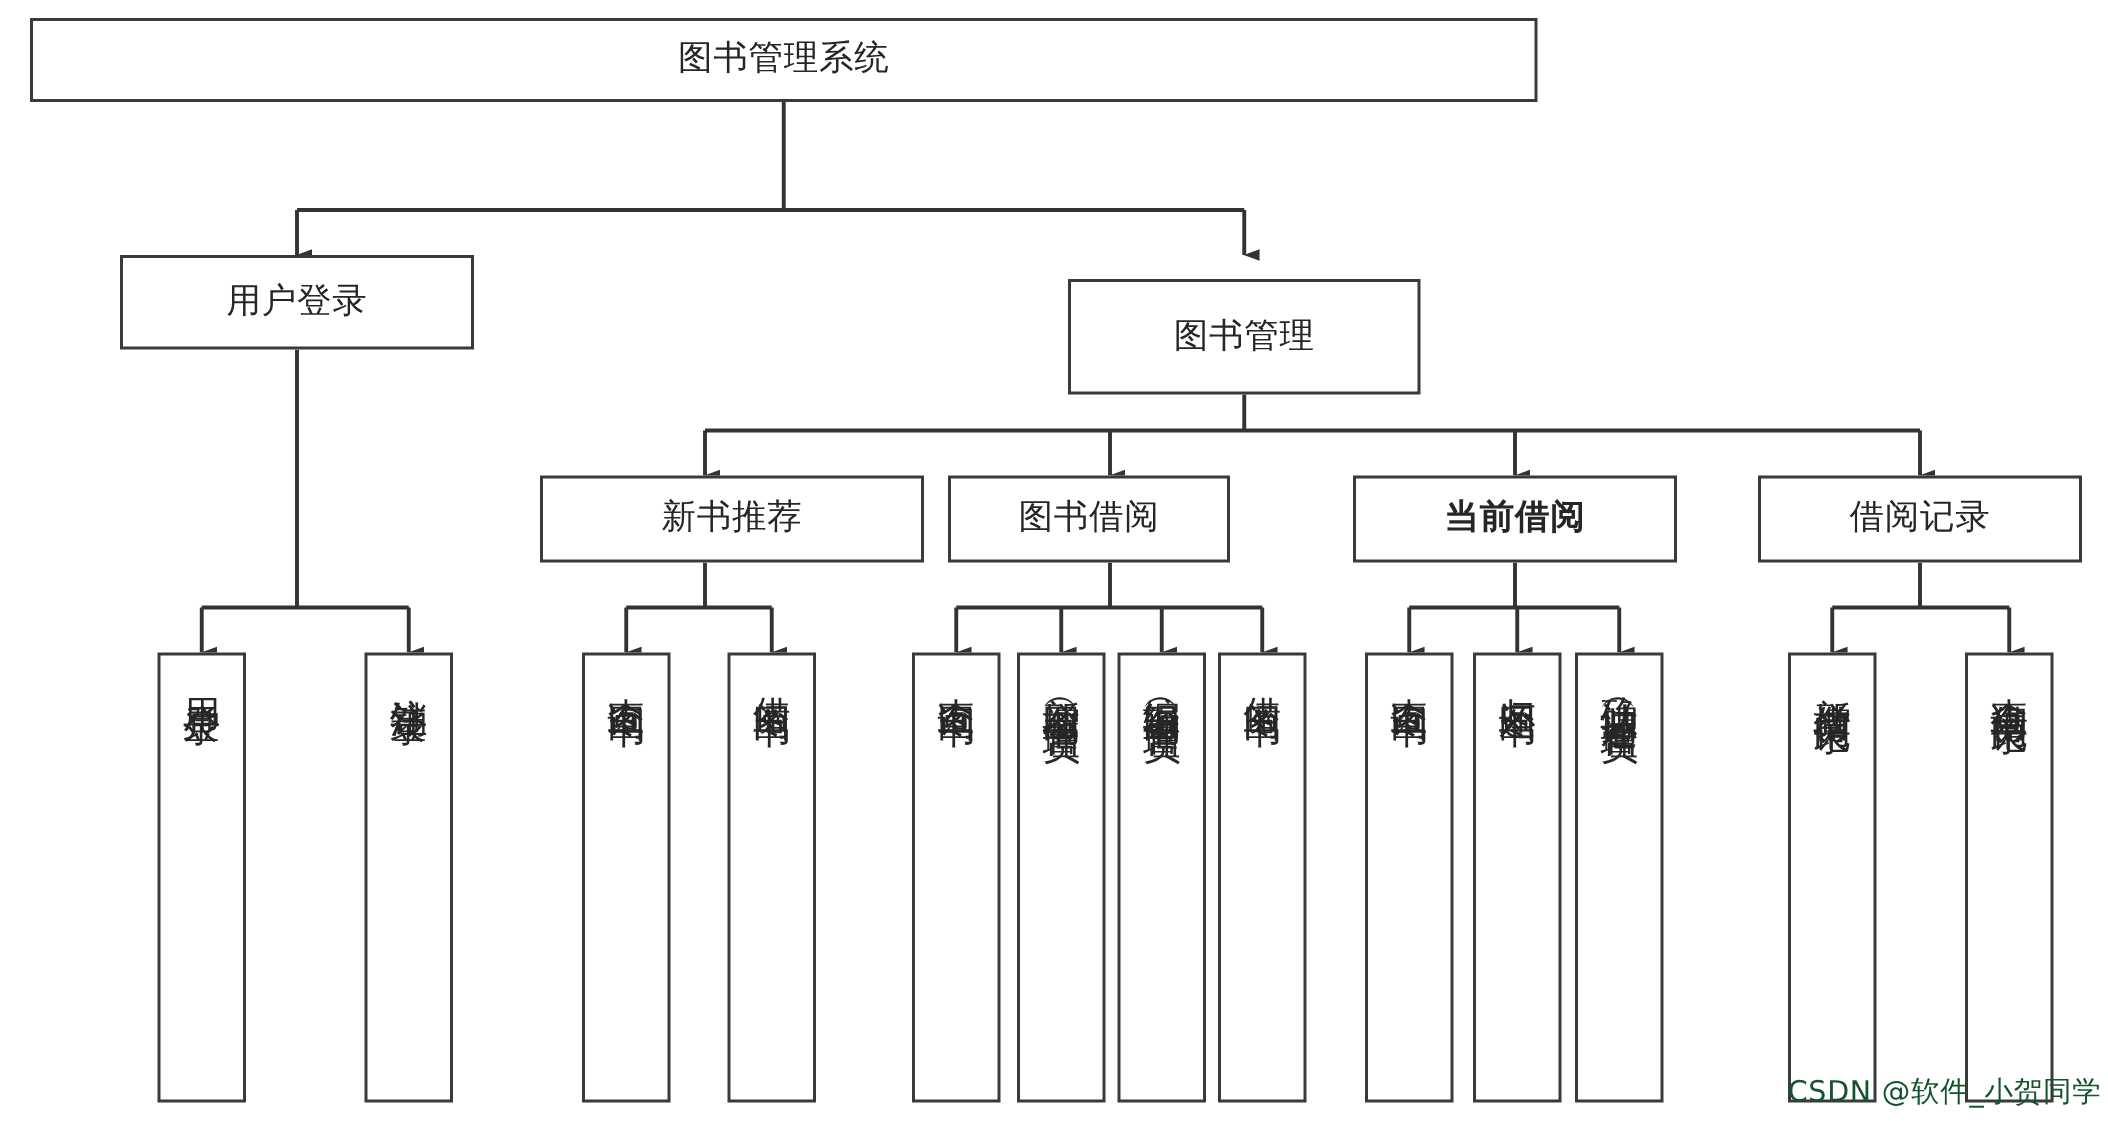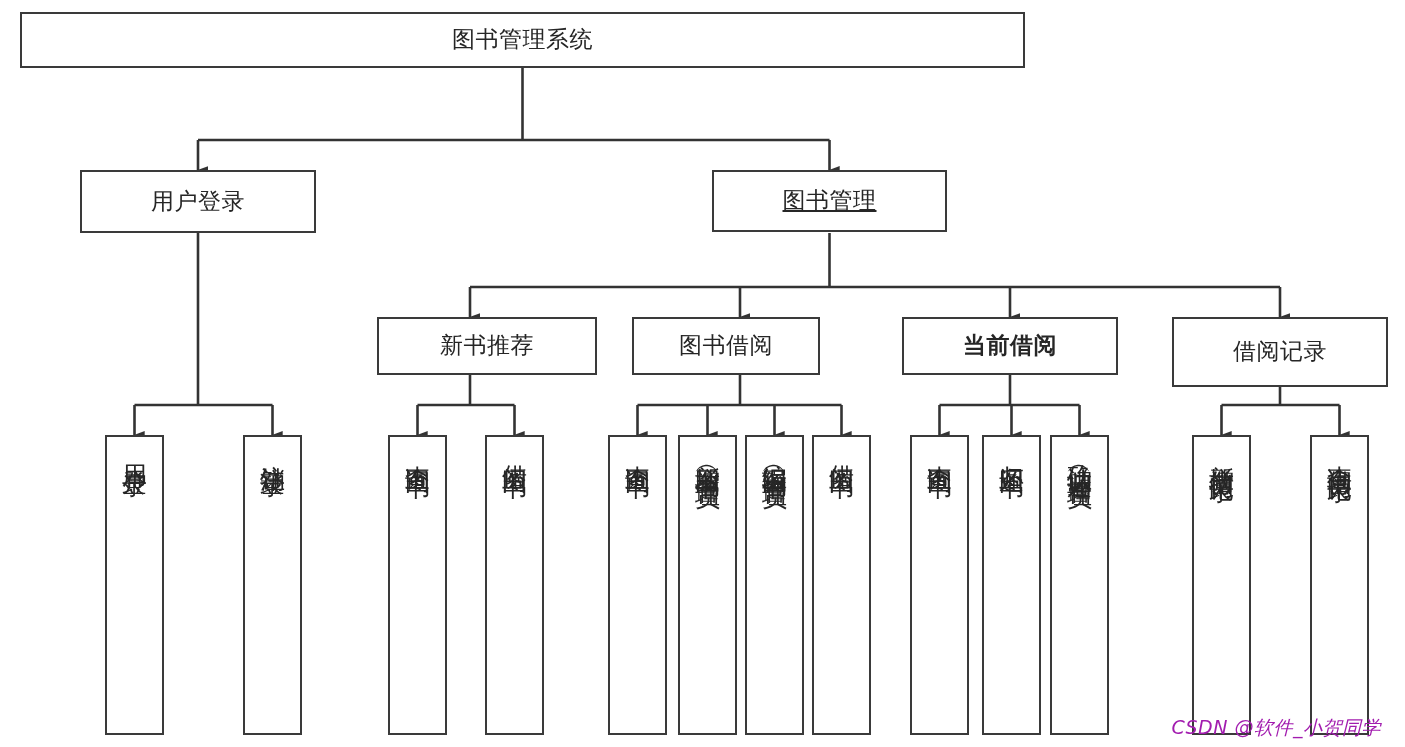--- a/index.html
+++ b/index.html
@@ -55,27 +55,26 @@
   .node.vert .label {
     writing-mode: vertical-rl;
     text-orientation: upright;
     font-size: 25px;
     letter-spacing: 3px;
     line-height: 1;
     white-space: nowrap;
   }
   .watermark {
     position: absolute;
-    right: 24px;
+    right: 4px;
     bottom: 6px;
     font-size: 19px;
-    color: #a21caf;
+    color: #14532d;
     white-space: nowrap;
     letter-spacing: 0.5px;
-    font-style: italic;
   }
 </style>
 </head>
 <body>
 
 <div id="diagram-root">
 
   <svg class="edges" viewBox="0 0 1405 747">
     <defs>
       <marker id="arrowhead" markerWidth="9" markerHeight="11" refX="4.5" refY="10.2" orient="auto" markerUnits="userSpaceOnUse">
@@ -120,37 +119,37 @@
   </svg>
 
   <div class="node horiz" style="left:20px;top:12px;width:1005px;height:56px;">
     <span class="label">图书管理系统</span>
   </div>
 
   <div class="node horiz" style="left:80px;top:170px;width:236px;height:63px;">
     <span class="label">用户登录</span>
   </div>
 
-  <div class="node horiz" style="left:712px;top:170px;width:235px;height:62px;text-decoration:underline;">
+  <div class="node horiz" style="left:712px;top:186px;width:235px;height:77px;">
     <span class="label">图书管理</span>
   </div>
 
-  <div class="node horiz" style="left:360px;top:317px;width:220px;height:58px;margin-left:17px;">
+  <div class="node horiz" style="left:360px;top:317px;width:256px;height:58px;">
     <span class="label">新书推荐</span>
   </div>
 
   <div class="node horiz" style="left:632px;top:317px;width:188px;height:58px;">
     <span class="label">图书借阅</span>
   </div>
 
   <div class="node horiz" style="left:902px;top:317px;width:216px;height:58px;font-weight:bold;">
     <span class="label">当前借阅</span>
   </div>
 
-  <div class="node horiz" style="left:1172px;top:317px;width:216px;height:70px;">
+  <div class="node horiz" style="left:1172px;top:317px;width:216px;height:58px;">
     <span class="label">借阅记录</span>
   </div>
 
   <div class="node vert" style="left:105px;top:435px;width:59px;height:300px;">
     <span class="label">用户登录</span>
   </div>
 
   <div class="node vert" style="left:243px;top:435px;width:59px;height:300px;">
     <span class="label">注销登录</span>
   </div>

